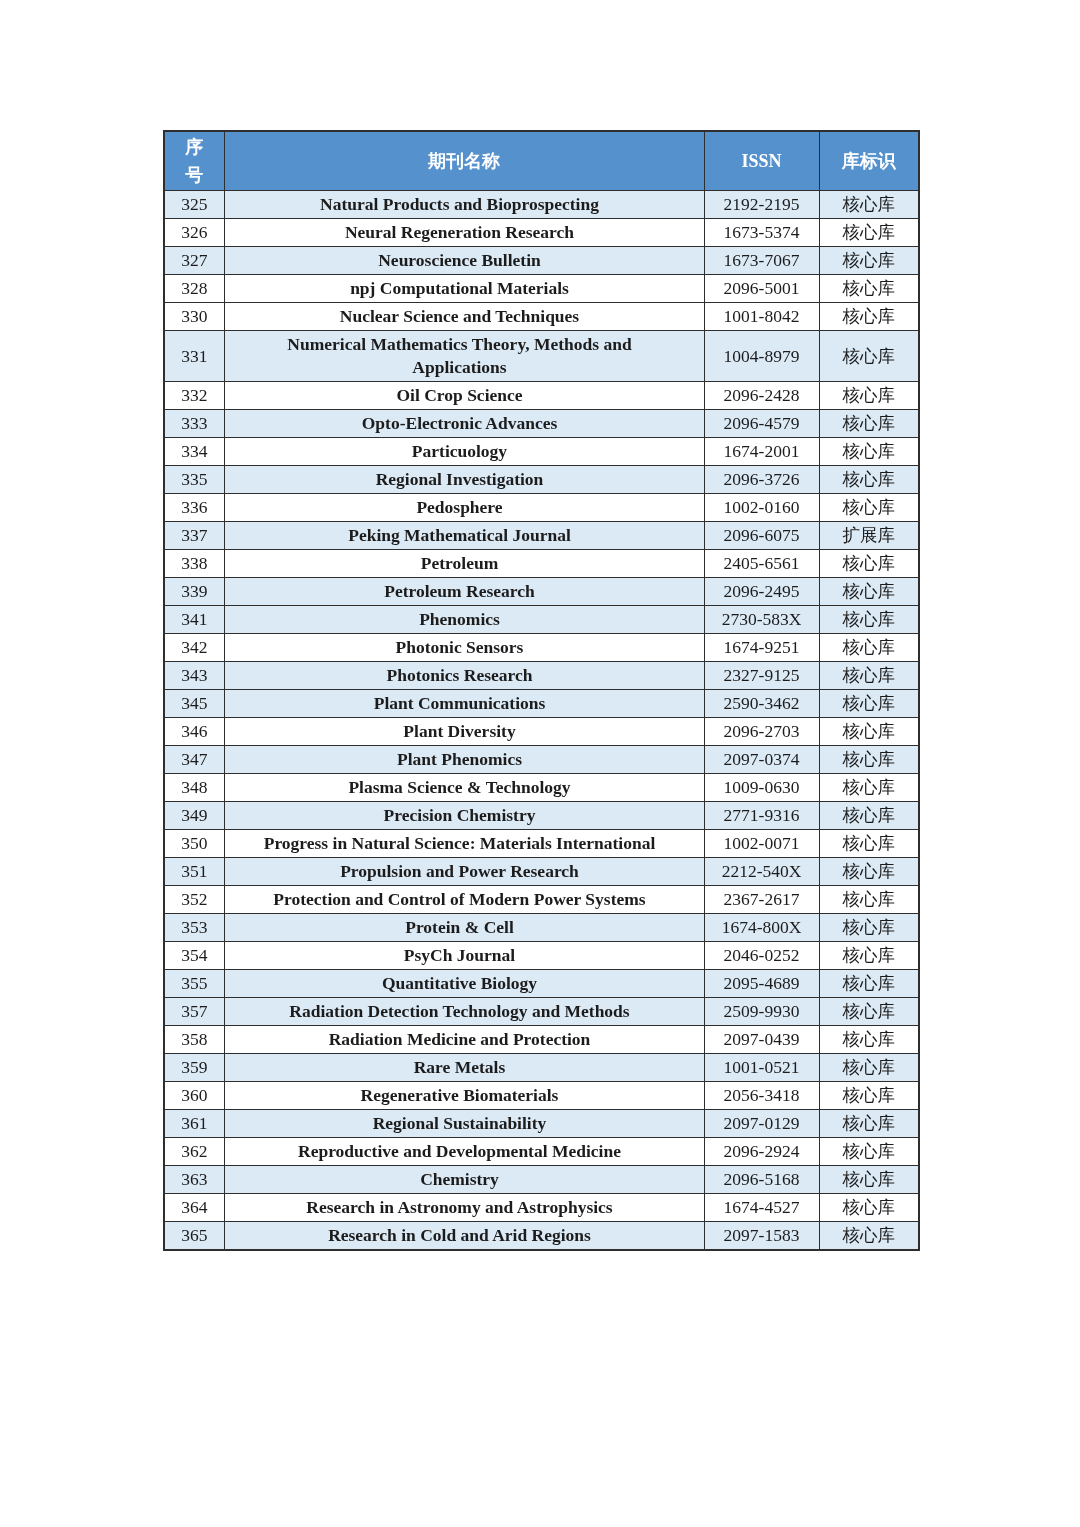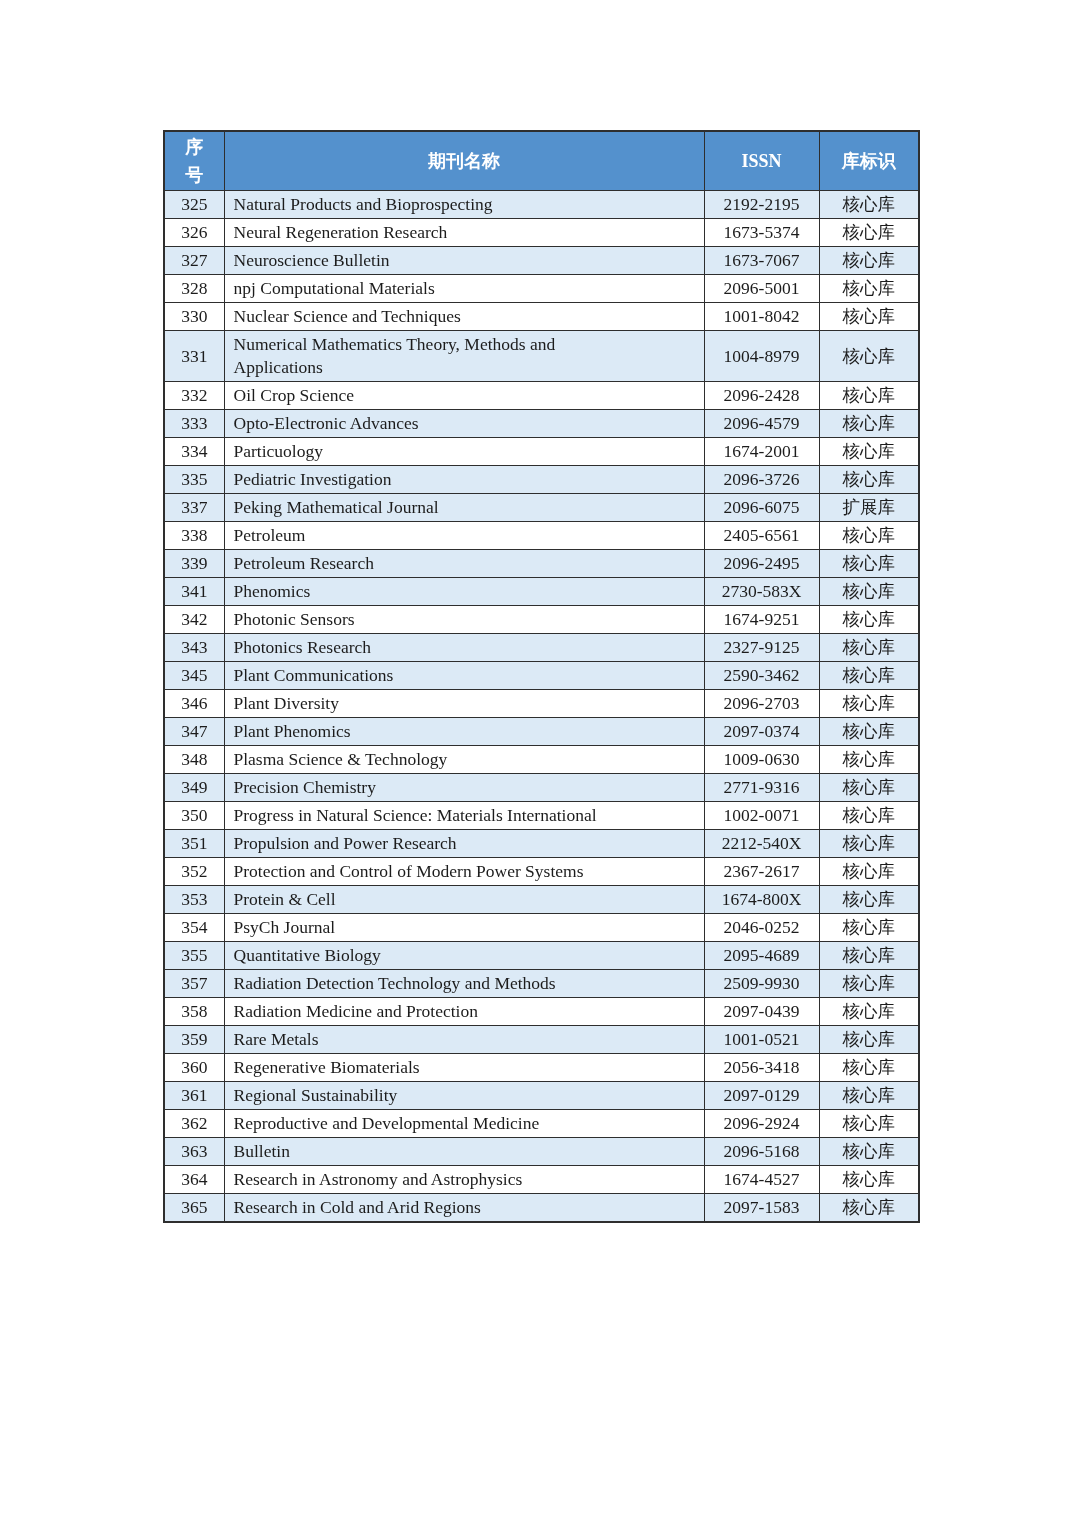--- a/index.html
+++ b/index.html
@@ -48,24 +48,25 @@
     height: 28px;
     line-height: 28px;
     padding: 1px 14px;
   }
   table.journal-table td.c-no,
   table.journal-table td.c-issn,
   table.journal-table td.c-tag {
     text-align: center;
   }
   table.journal-table td.c-name {
-    text-align: left;
+    text-align: center;
     padding-left: 9px;
     padding-right: 18px;
     white-space: pre-line;
+    font-weight: bold;
   }
   table.journal-table tr.band td {
     background: #dceaf6;
   }
   table.journal-table tr.plain td {
     background: #ffffff;
   }
   table.journal-table tbody tr {
     height: 21px;
   }
@@ -140,22 +141,28 @@
     <td class="c-tag">核心库</td>
   </tr>
         <tr class="plain">
     <td class="c-no">334</td>
     <td class="c-name">Particuology</td>
     <td class="c-issn">1674-2001</td>
     <td class="c-tag">核心库</td>
   </tr>
         <tr class="band">
     <td class="c-no">335</td>
-    <td class="c-name">Pediatric Investigation</td>
+    <td class="c-name">Regional Investigation</td>
     <td class="c-issn">2096-3726</td>
+    <td class="c-tag">核心库</td>
+  </tr>
+        <tr class="plain">
+    <td class="c-no">336</td>
+    <td class="c-name">Pedosphere</td>
+    <td class="c-issn">1002-0160</td>
     <td class="c-tag">核心库</td>
   </tr>
         <tr class="band">
     <td class="c-no">337</td>
     <td class="c-name">Peking Mathematical Journal</td>
     <td class="c-issn">2096-6075</td>
     <td class="c-tag">扩展库</td>
   </tr>
         <tr class="plain">
     <td class="c-no">338</td>
@@ -284,21 +291,21 @@
     <td class="c-tag">核心库</td>
   </tr>
         <tr class="plain">
     <td class="c-no">362</td>
     <td class="c-name">Reproductive and Developmental Medicine</td>
     <td class="c-issn">2096-2924</td>
     <td class="c-tag">核心库</td>
   </tr>
         <tr class="band">
     <td class="c-no">363</td>
-    <td class="c-name">Bulletin</td>
+    <td class="c-name">Chemistry</td>
     <td class="c-issn">2096-5168</td>
     <td class="c-tag">核心库</td>
   </tr>
         <tr class="plain">
     <td class="c-no">364</td>
     <td class="c-name">Research in Astronomy and Astrophysics</td>
     <td class="c-issn">1674-4527</td>
     <td class="c-tag">核心库</td>
   </tr>
         <tr class="band">

